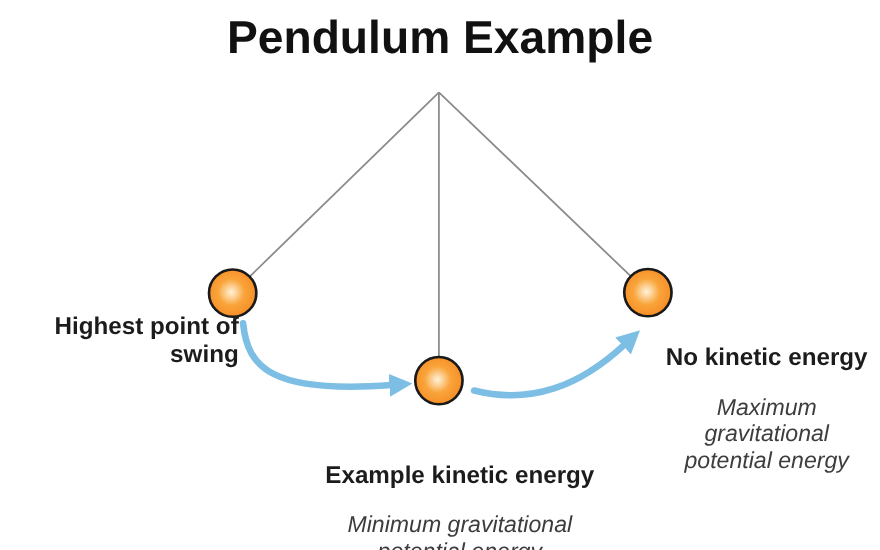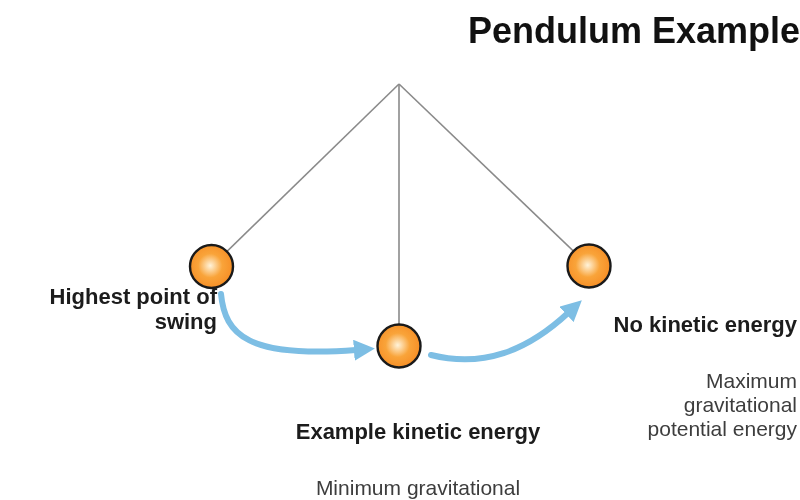--- a/index.html
+++ b/index.html
@@ -12,22 +12,22 @@
     width: 800px;
     height: 500px;
     background: var(--background, #ffffff);
     overflow: hidden;
   }
   .title {
     position: absolute;
     top: 10px;
     left: 0;
     width: 800px;
-    text-align: right;
-    font-size: 36px;
+    text-align: center;
+    font-size: 42px;
     font-weight: 700;
     color: var(--title-text, #111111);
     letter-spacing: 0px;
   }
   svg.figure {
     position: absolute;
     top: 0;
     left: 0;
   }
   .label {
@@ -54,24 +54,25 @@
   .label-max-kinetic {
     top: 401px;
     left: 258px;
     width: 320px;
     text-align: center;
   }
   .label-no-kinetic {
     top: 294px;
     left: 597px;
     width: 200px;
-    text-align: right;
+    text-align: center;
   }
   .label-block .label-sub {
-    margin-top: 14px;
+    margin-top: 4px;
+    font-style: italic;
   }
 </style>
 </head>
 <body>
 
 <div class="stage">
 
   <div class="title">Pendulum Example</div>
 
   <svg class="figure" width="800" height="500" viewBox="0 0 800 500">

